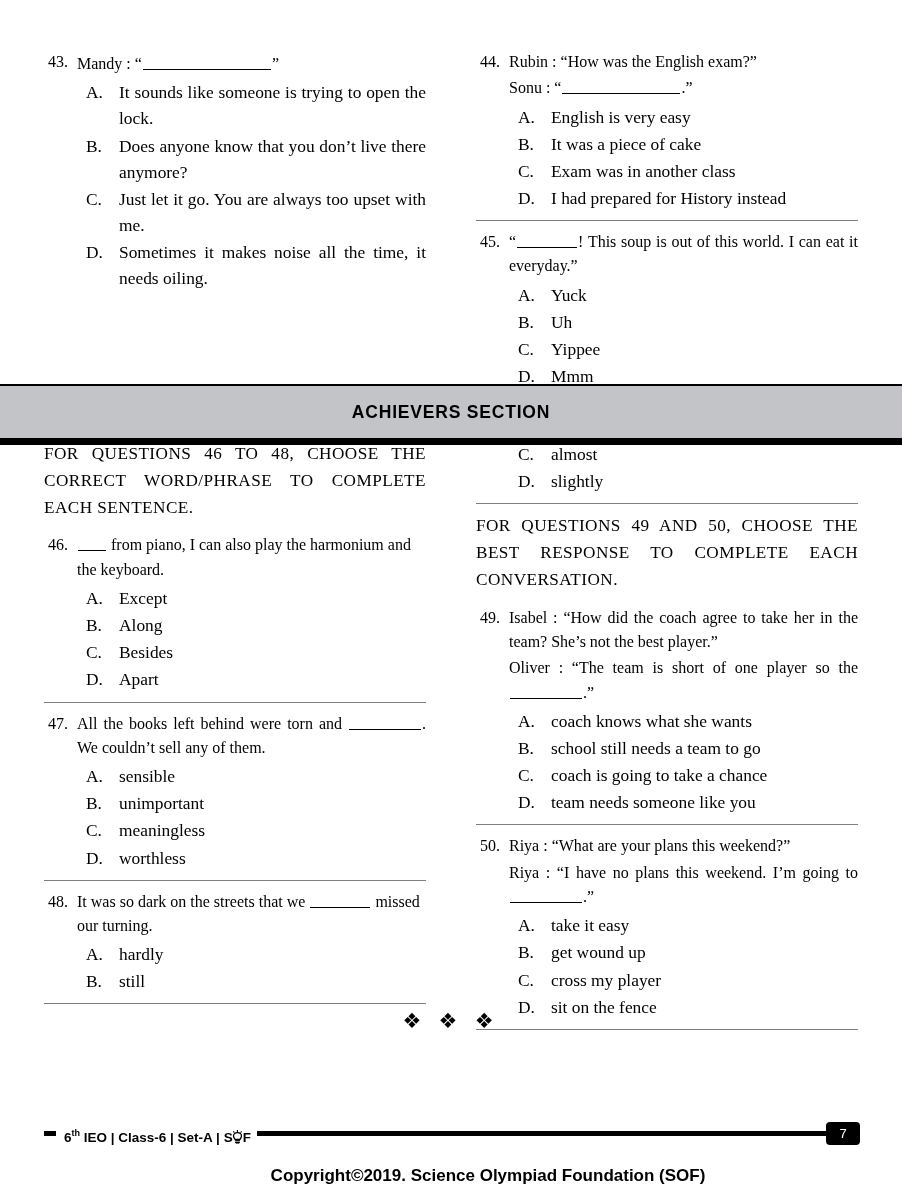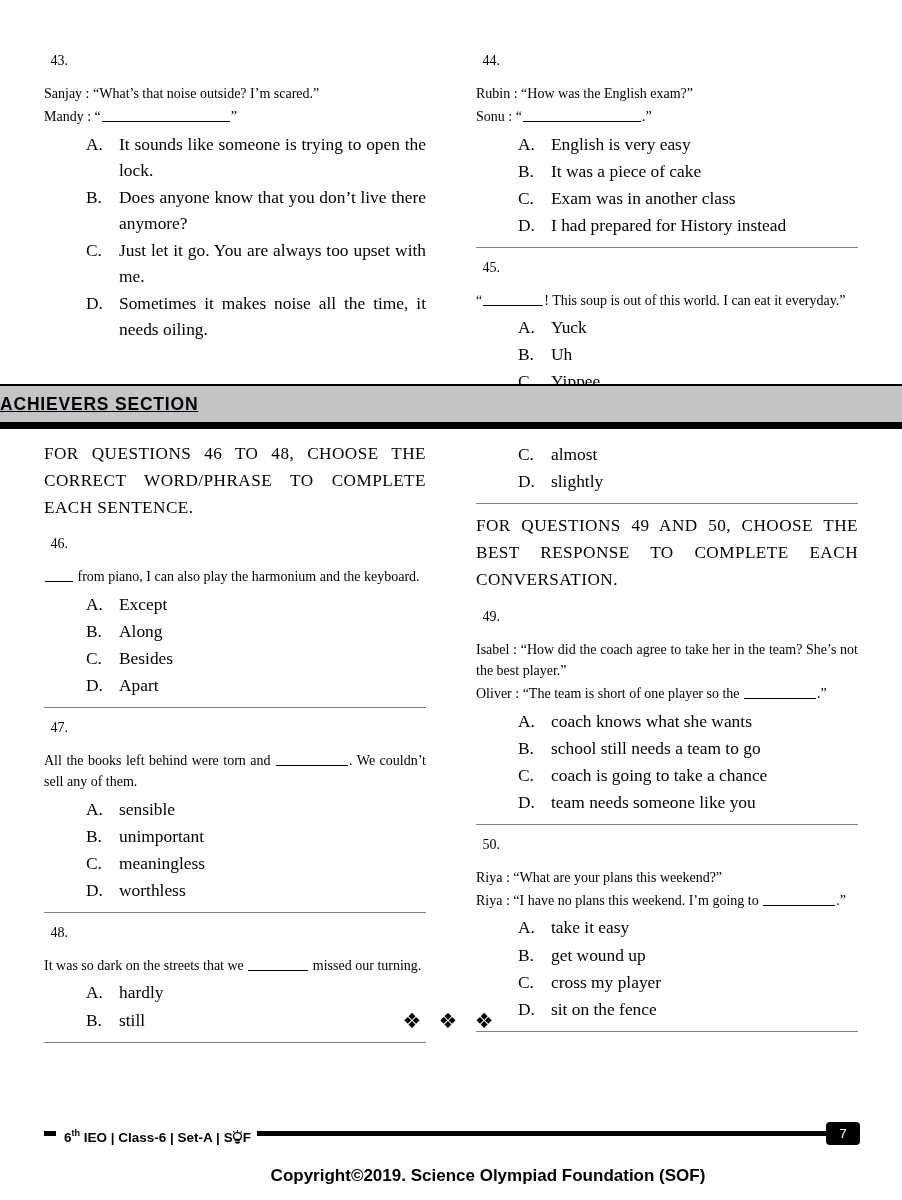--- a/index.html
+++ b/index.html
@@ -41,23 +41,22 @@
   #top-cols { top: 50px; }
   #bottom-cols { top: 441px; }
 
   
   .q {
     position: relative;
   }
   .q-head {
     display: flex;
     align-items: flex-start;
-    font-size: 14px;
+    font-size: 16px;
     line-height: 1.52;
-    flex-direction: column;
   }
   .q-num {
     width: 33px;
     flex: 0 0 33px;
     text-align: right;
     padding-right: 9px;
     box-sizing: border-box;
   }
   .q-body {
     flex: 1 1 auto;
@@ -134,26 +133,25 @@
     left: 0;
     top: 384px;
     width: 902px;
   }
   .band-rule-top {
     height: 2px;
     background: #000;
     width: 902px;
   }
   .band-grey {
-    height: 36px;
+    height: 52px;
     background: #c3c4c8;
     display: flex;
     align-items: center;
-    justify-content: flex-start;
-    text-decoration: underline;
+    justify-content: center;
   }
   .band-title {
     font-family: "Liberation Sans", "DejaVu Sans", sans-serif;
     font-weight: bold;
     font-size: 17.5px;
     letter-spacing: 0.8px;
     color: #000;
   }
   .band-rule-bottom {
     height: 7px;
@@ -249,21 +247,20 @@
 <div class="page">
 
   <div class="cols" id="top-cols">
 
     <div class="col">
 
       <div class="q">
         <div class="q-head">
           <div class="q-num">43.</div>
           <div class="q-body">
-            <span>Sanjay : “What’s that noise outside? I’m scared.”</span>
             <div class="speaker">
               <span>Mandy : “</span><span class="blank b13"></span><span>”</span>
             </div>
           </div>
         </div>
         <div class="opts">
           <div class="opt just">
             <span class="opt-letter">A.</span>
             <span class="opt-text">It sounds like someone is trying to open the lock.</span>
           </div>

